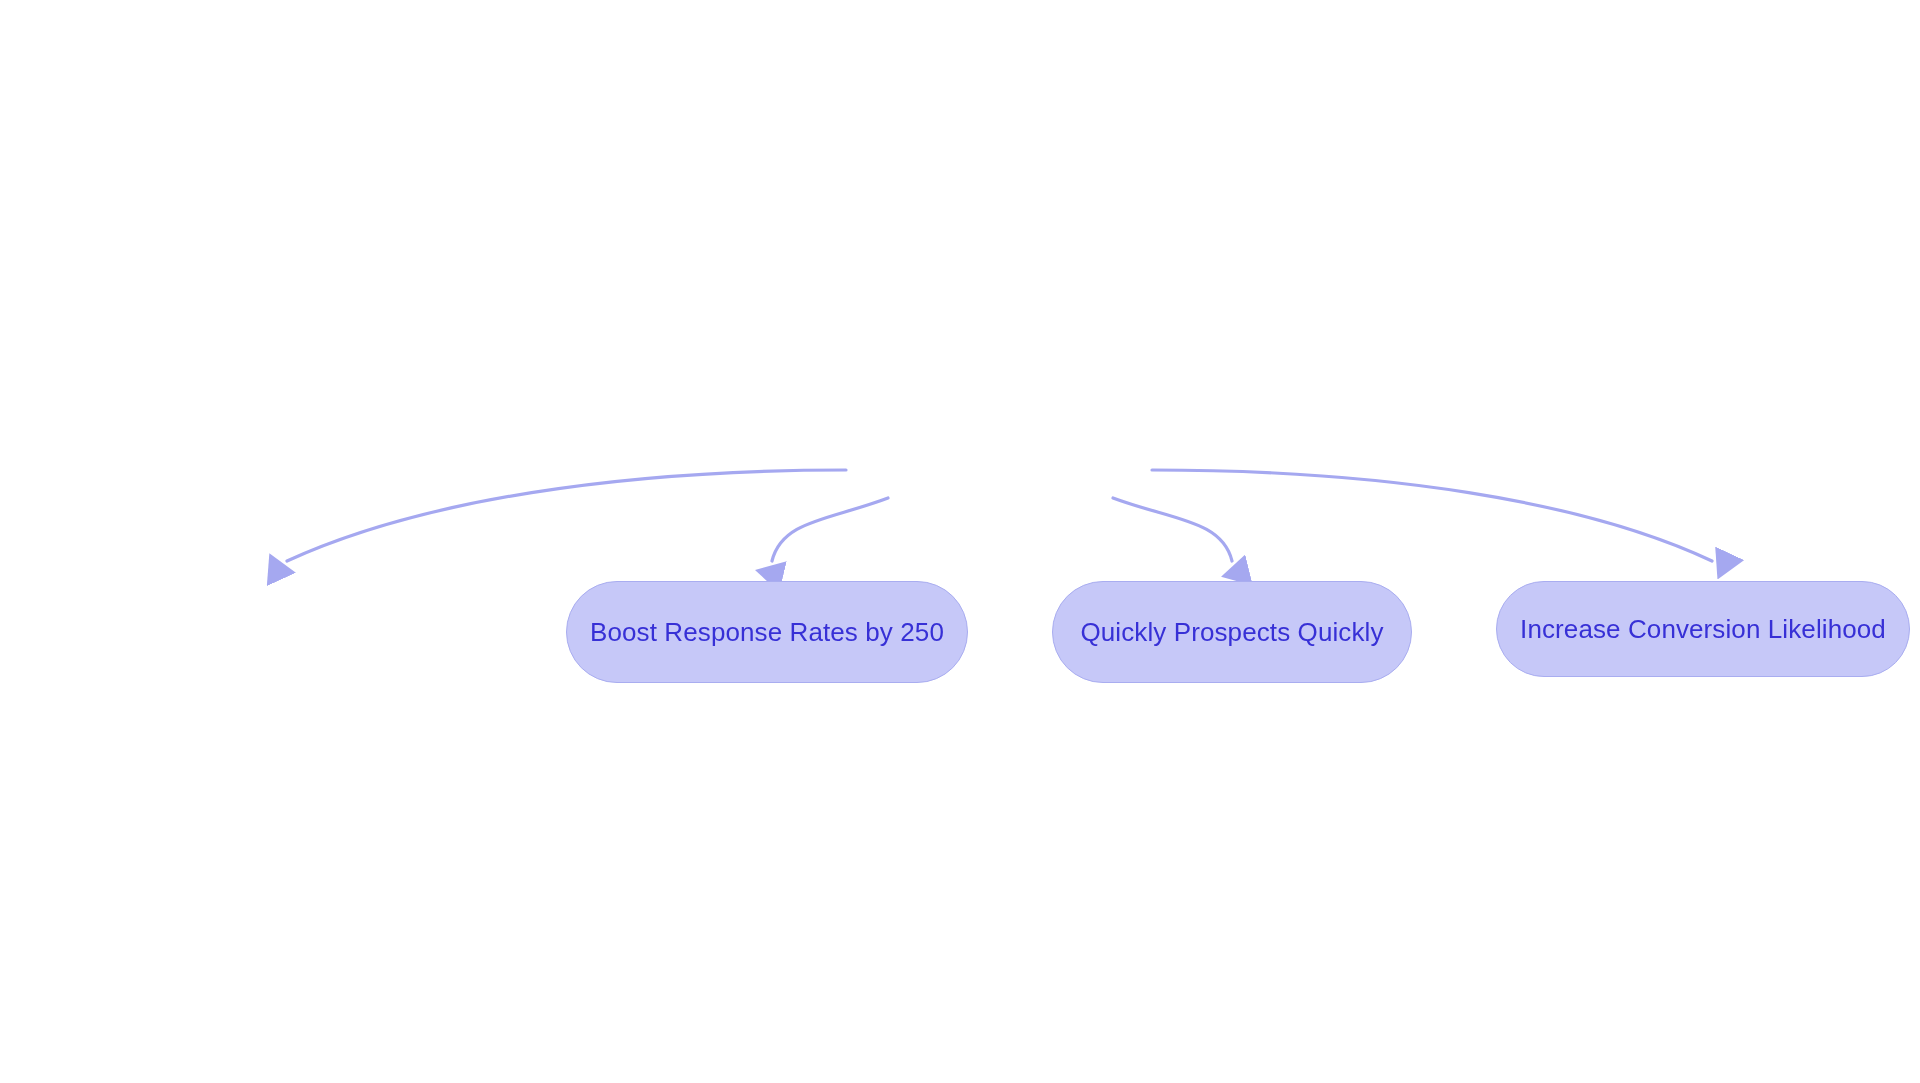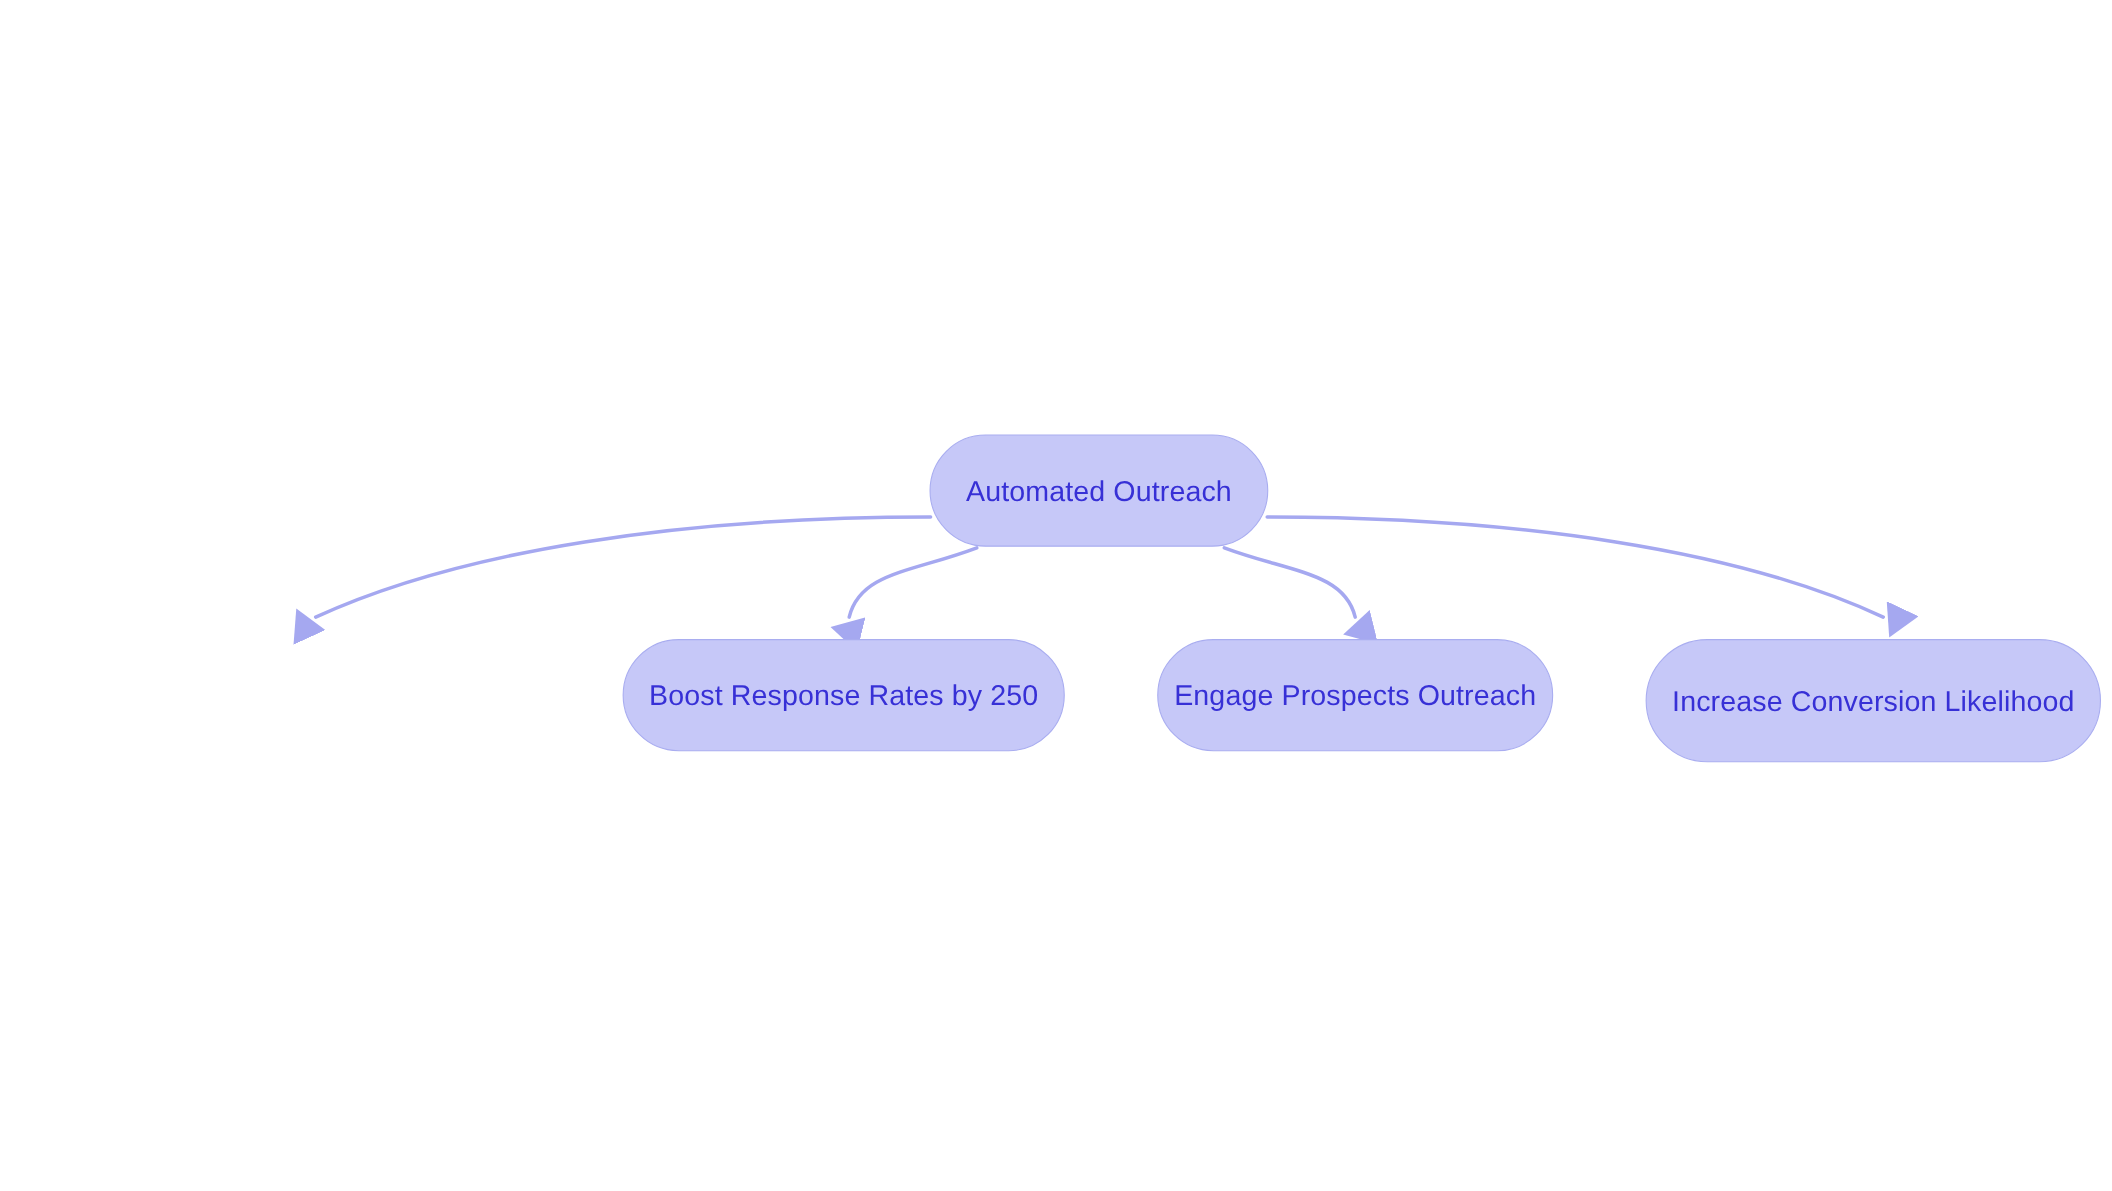--- a/index.html
+++ b/index.html
@@ -67,30 +67,27 @@
 
     <path d="M 846,470 C 620,470 420,500 287,561" fill="none" stroke="#a5a8f0" stroke-width="3.2" stroke-linecap="round" marker-end="url(#arrowhead)"></path>
 
     <path d="M 888,498 C 830,520 782,520 772,561" fill="none" stroke="#a5a8f0" stroke-width="3.2" stroke-linecap="round" marker-end="url(#arrowhead)"></path>
 
     <path d="M 1113,498 C 1172,520 1222,520 1232,561" fill="none" stroke="#a5a8f0" stroke-width="3.2" stroke-linecap="round" marker-end="url(#arrowhead)"></path>
 
     <path d="M 1152,470 C 1380,470 1582,500 1712,561" fill="none" stroke="#a5a8f0" stroke-width="3.2" stroke-linecap="round" marker-end="url(#arrowhead)"></path>
   </svg>
 
-  <div class="node node-root" style="left:845px; top:395px; width:308px; height:102px;">
-    <span class="node-label">Automated Outreach</span>
-  </div>
 
 
   <div class="node node-leaf" style="left:566px; top:581px; width:402px; height:102px;">
     <span class="node-label">Boost Response Rates by 250</span>
   </div>
 
   <div class="node node-leaf" style="left:1052px; top:581px; width:360px; height:102px;">
-    <span class="node-label">Engage Prospects Outreach</span>
+    <span class="node-label">Quickly Prospects Quickly</span>
   </div>
 
-  <div class="node node-leaf" style="left:1496px; top:581px; width:414px; height:112px;">
+  <div class="node node-leaf" style="left:1496px; top:581px; width:414px; height:96px;">
     <span class="node-label">Increase Conversion Likelihood</span>
   </div>
 
 </div>
 
 </body></html>

